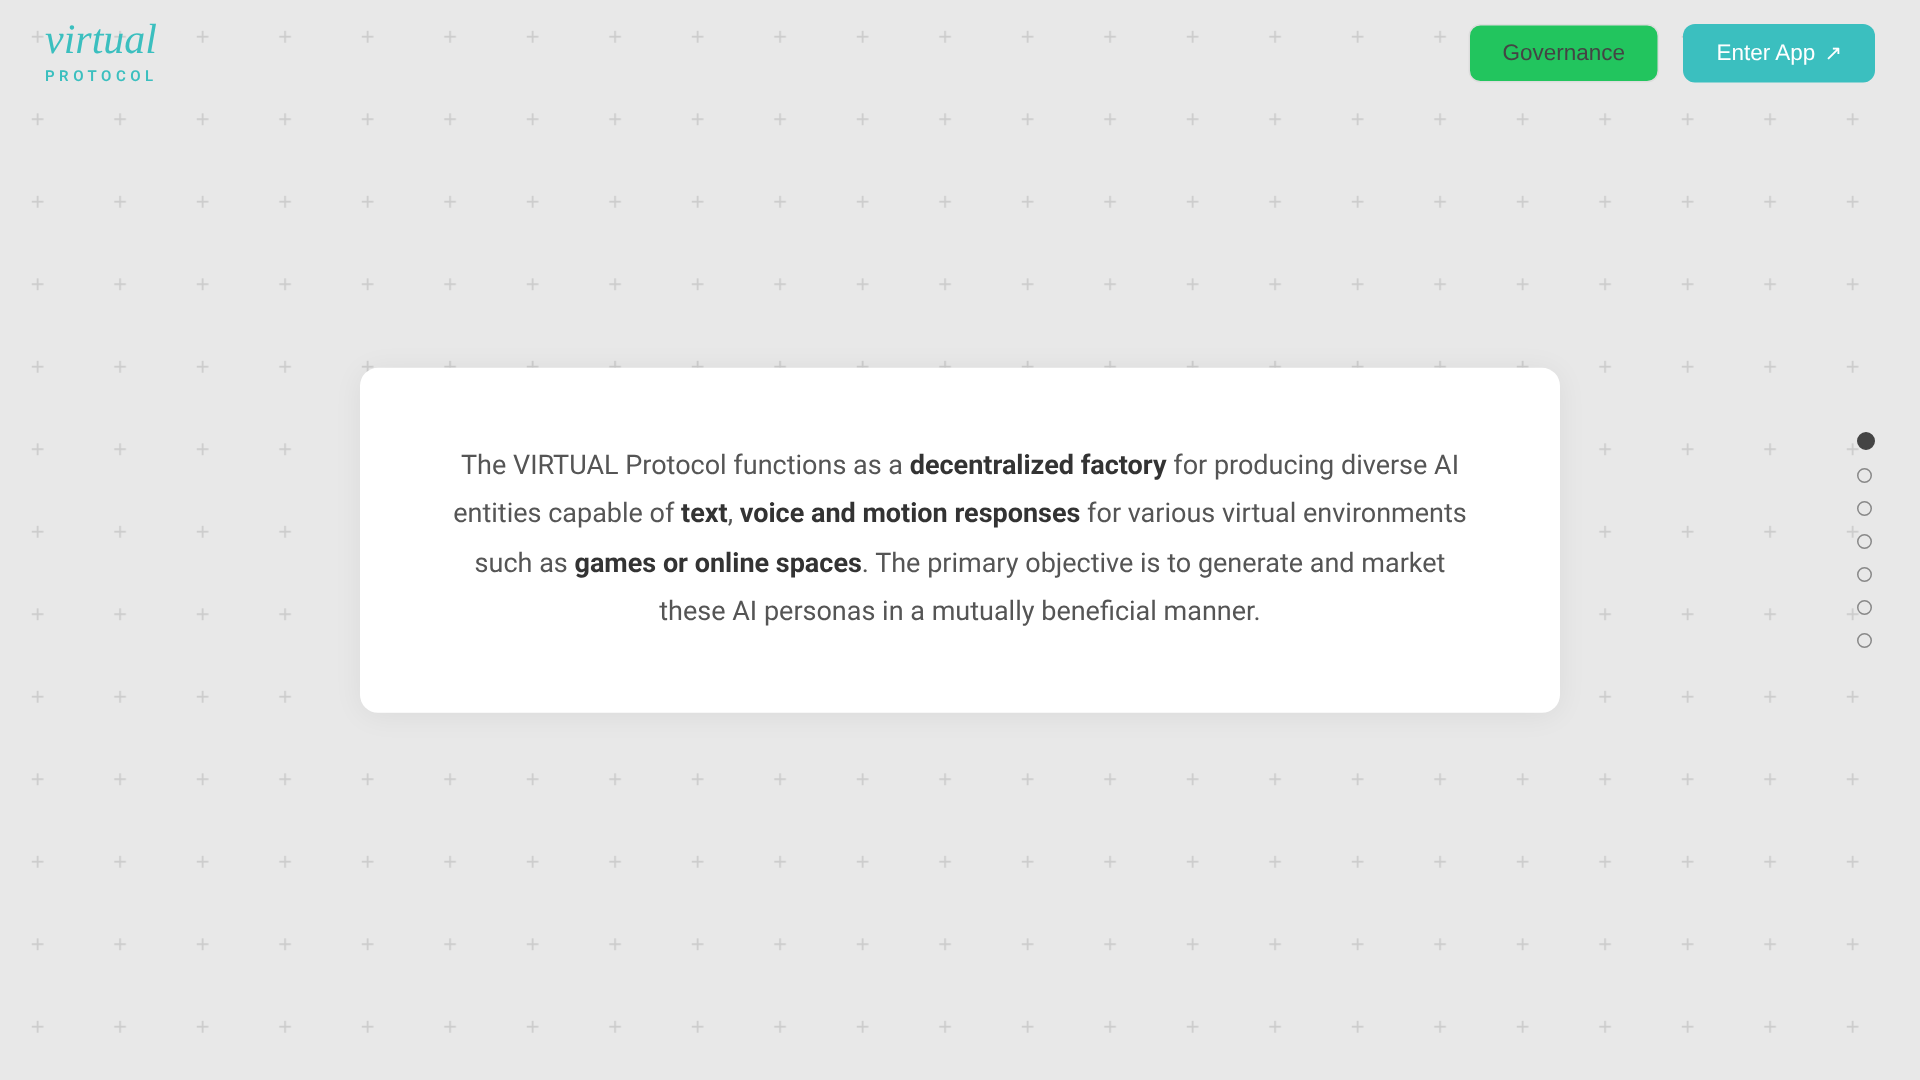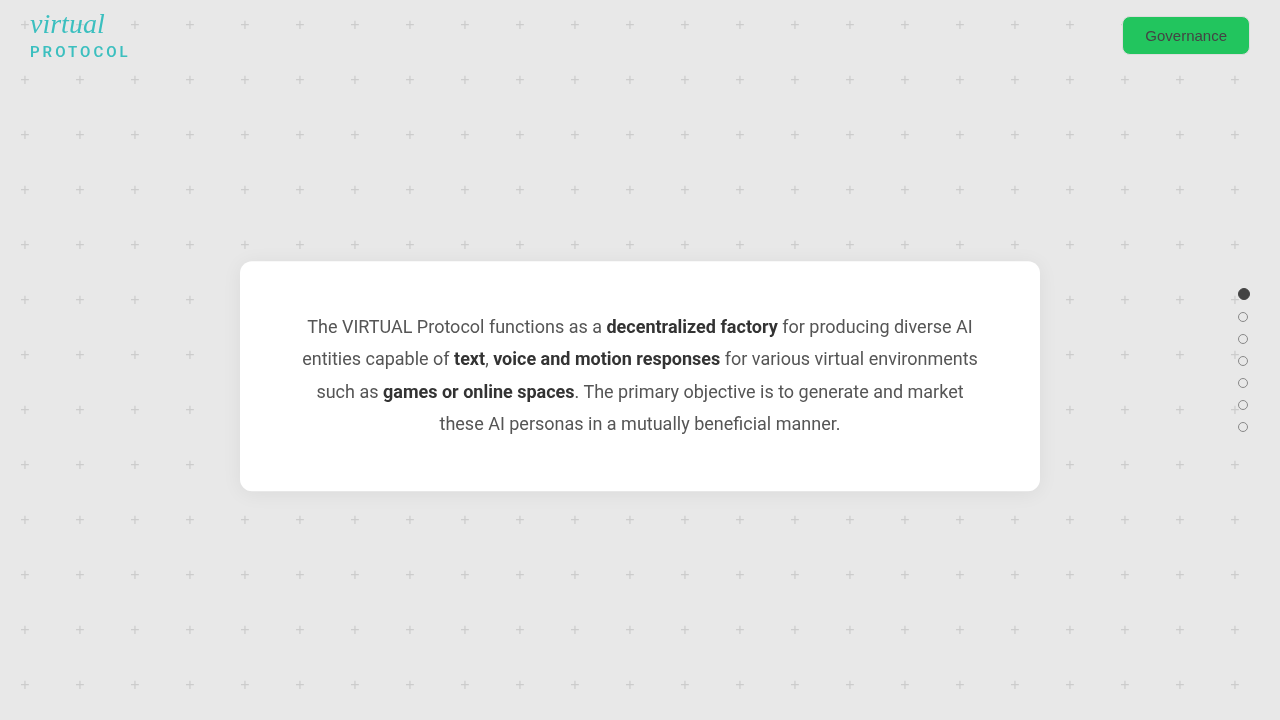--- a/index.html
+++ b/index.html
@@ -51,21 +51,21 @@
 
     .logo-text {
       font-size: 28px;
       color: #3bbfbf;
       font-family: 'Brush Script MT', cursive;
       line-height: 1;
       font-style: italic;
     }
 
     .logo-sub {
-      font-size: 15px;
+      font-size: 10px;
       letter-spacing: 3px;
       color: #3bbfbf;
       font-weight: 600;
       text-transform: uppercase;
       margin-top: 5px;
     }
 
     .nav-links {
       display: flex;
       align-items: center;
@@ -103,21 +103,20 @@
     }
 
     
     .content-wrapper {
       position: absolute;
       top: 50%;
       left: 50%;
       transform: translate(-50%, -50%);
       z-index: 5;
       width: 800px;
-      margin-top: 16px;
     }
 
     .content-card {
       background: white;
       border-radius: 12px;
       padding: 50px 60px;
       box-shadow: 0 2px 20px rgba(0,0,0,0.06);
       text-align: center;
     }
 
@@ -175,20 +174,24 @@
 </div>
 
 <nav class="navbar">
   <div class="logo-container">
     <span class="logo-text">virtual</span>
     <span class="logo-sub">PROTOCOL</span>
   </div>
 
   <div class="nav-links">
     <button class="nav-btn">Governance</button>
+    <button class="enter-app-btn">
+      <span>Enter App</span>
+      <span class="external-icon">↗</span>
+    </button>
   </div>
 </nav>
 
 <div class="content-wrapper">
   <div class="content-card">
     <p class="content-text">
       The VIRTUAL Protocol functions as a <strong>decentralized factory</strong> for producing diverse AI entities capable of <strong>text</strong>, <strong>voice and motion responses</strong> for various virtual environments such as <strong>games or online spaces</strong>. The primary objective is to generate and market these AI personas in a mutually beneficial manner.
     </p>
   </div>
 </div>

